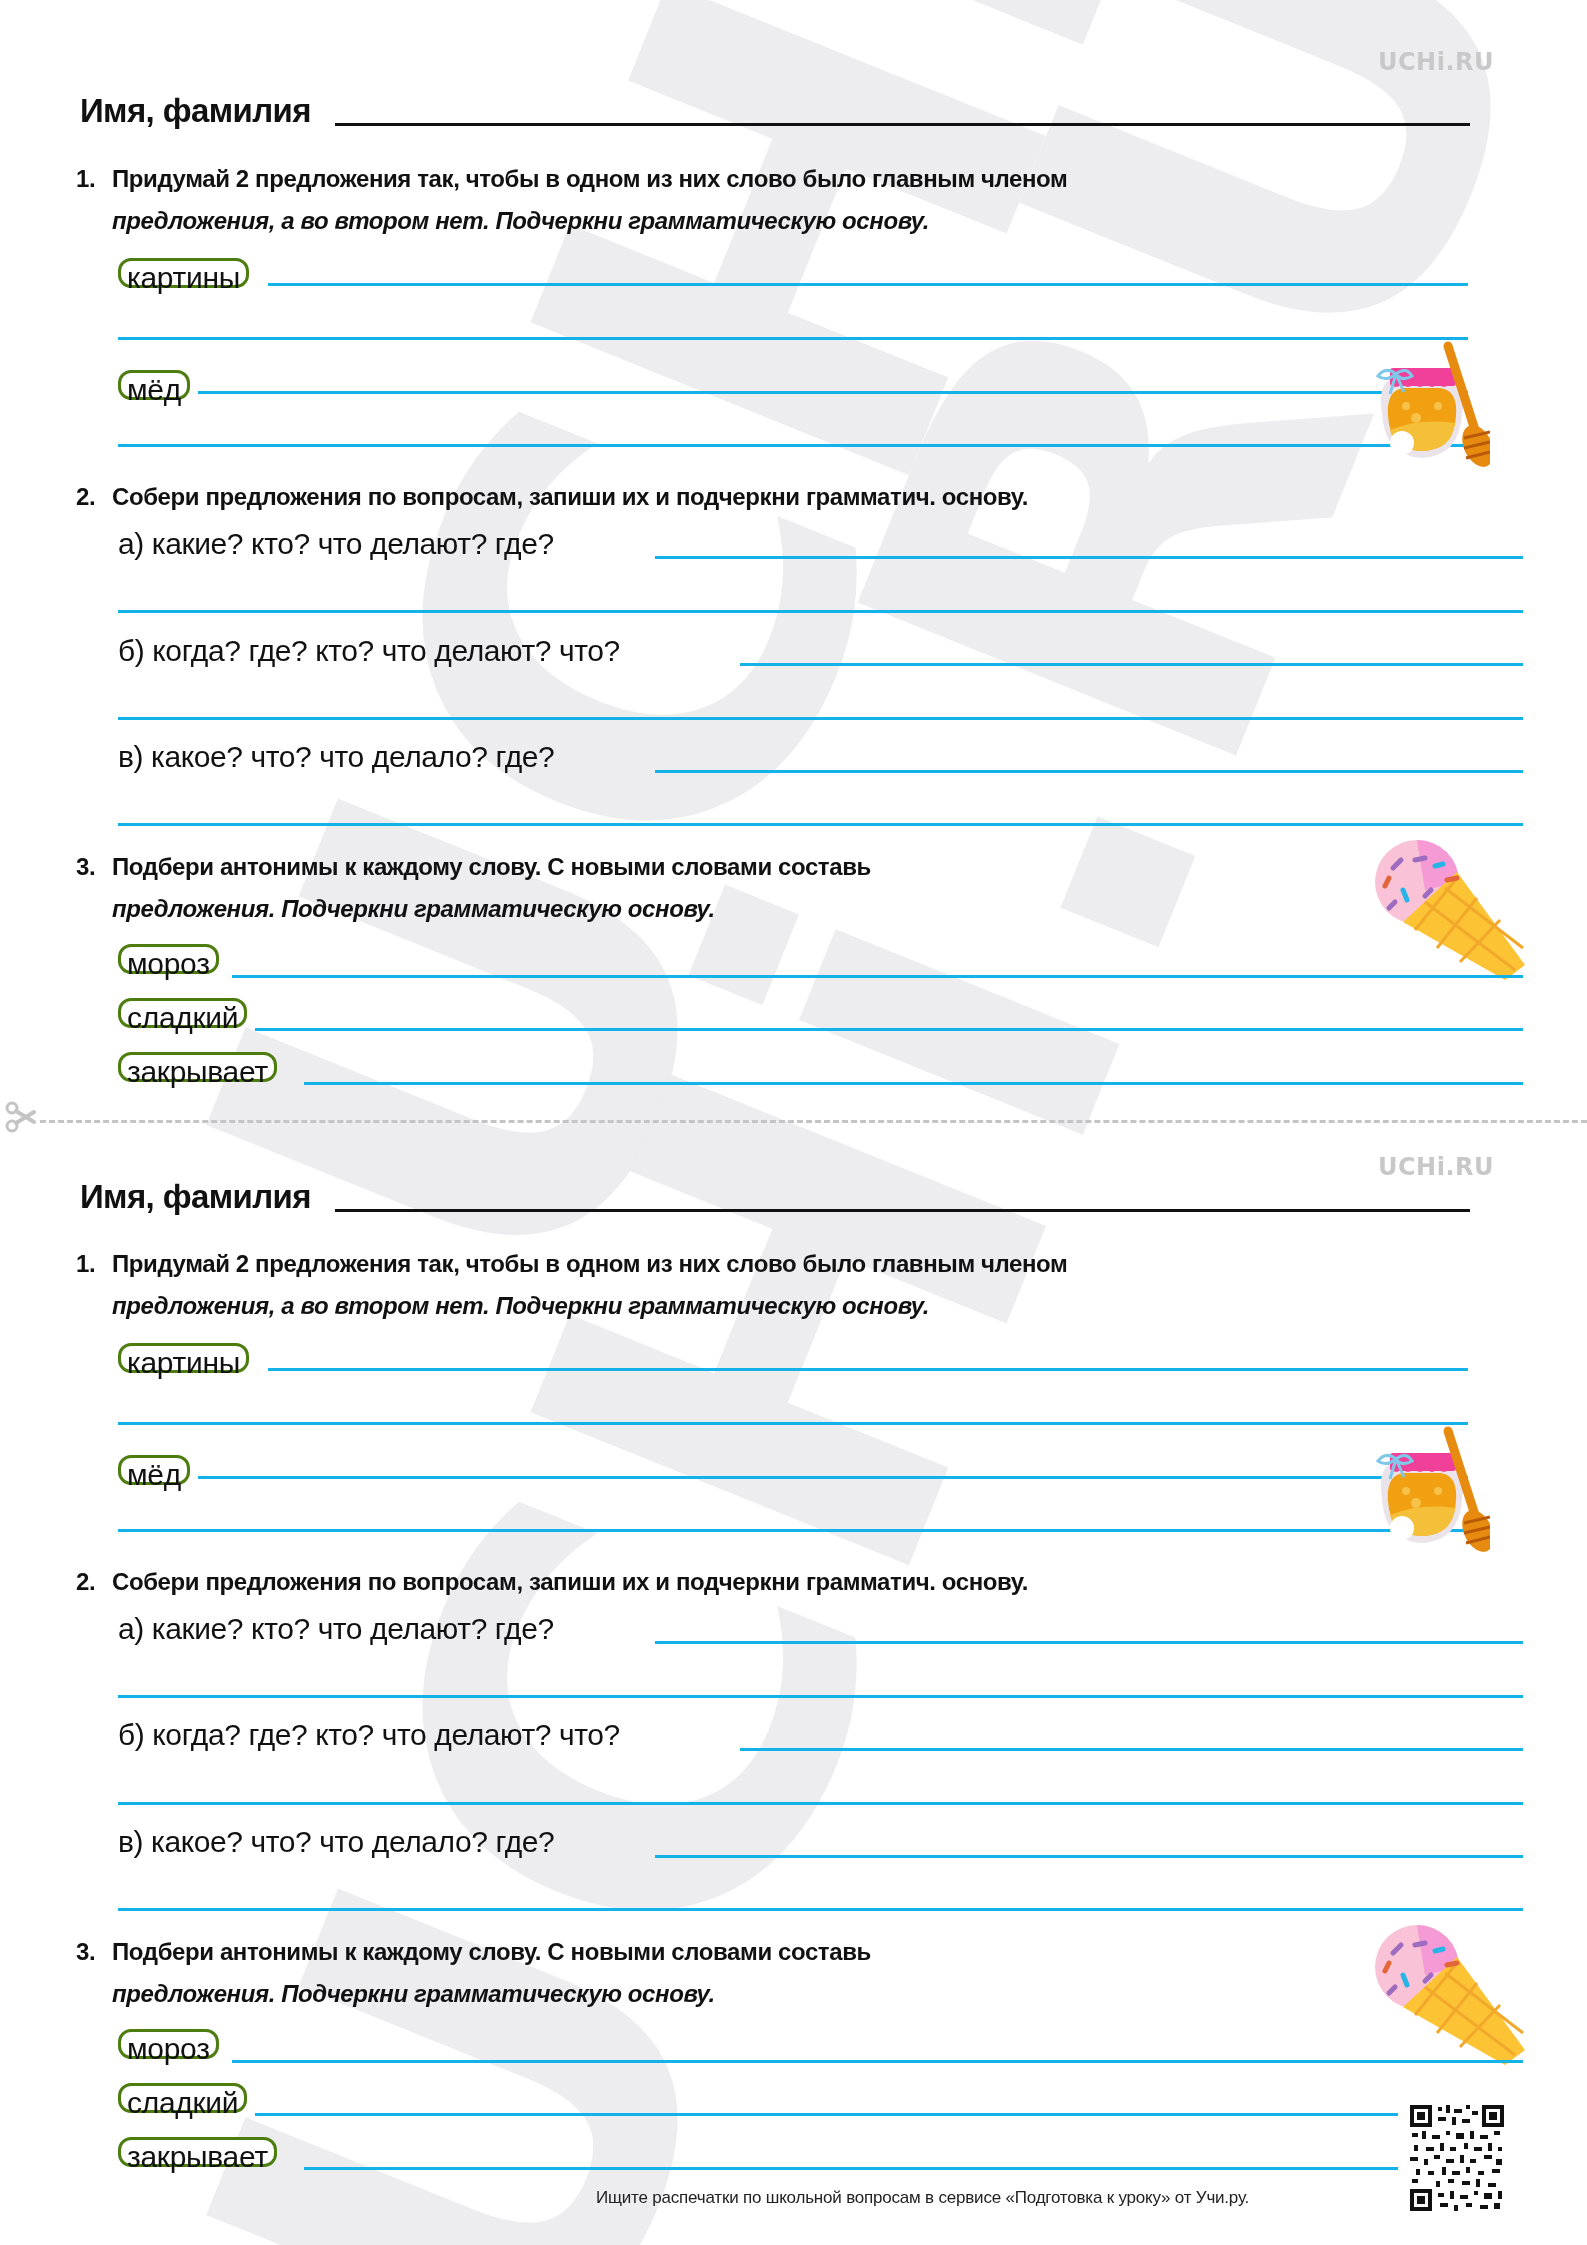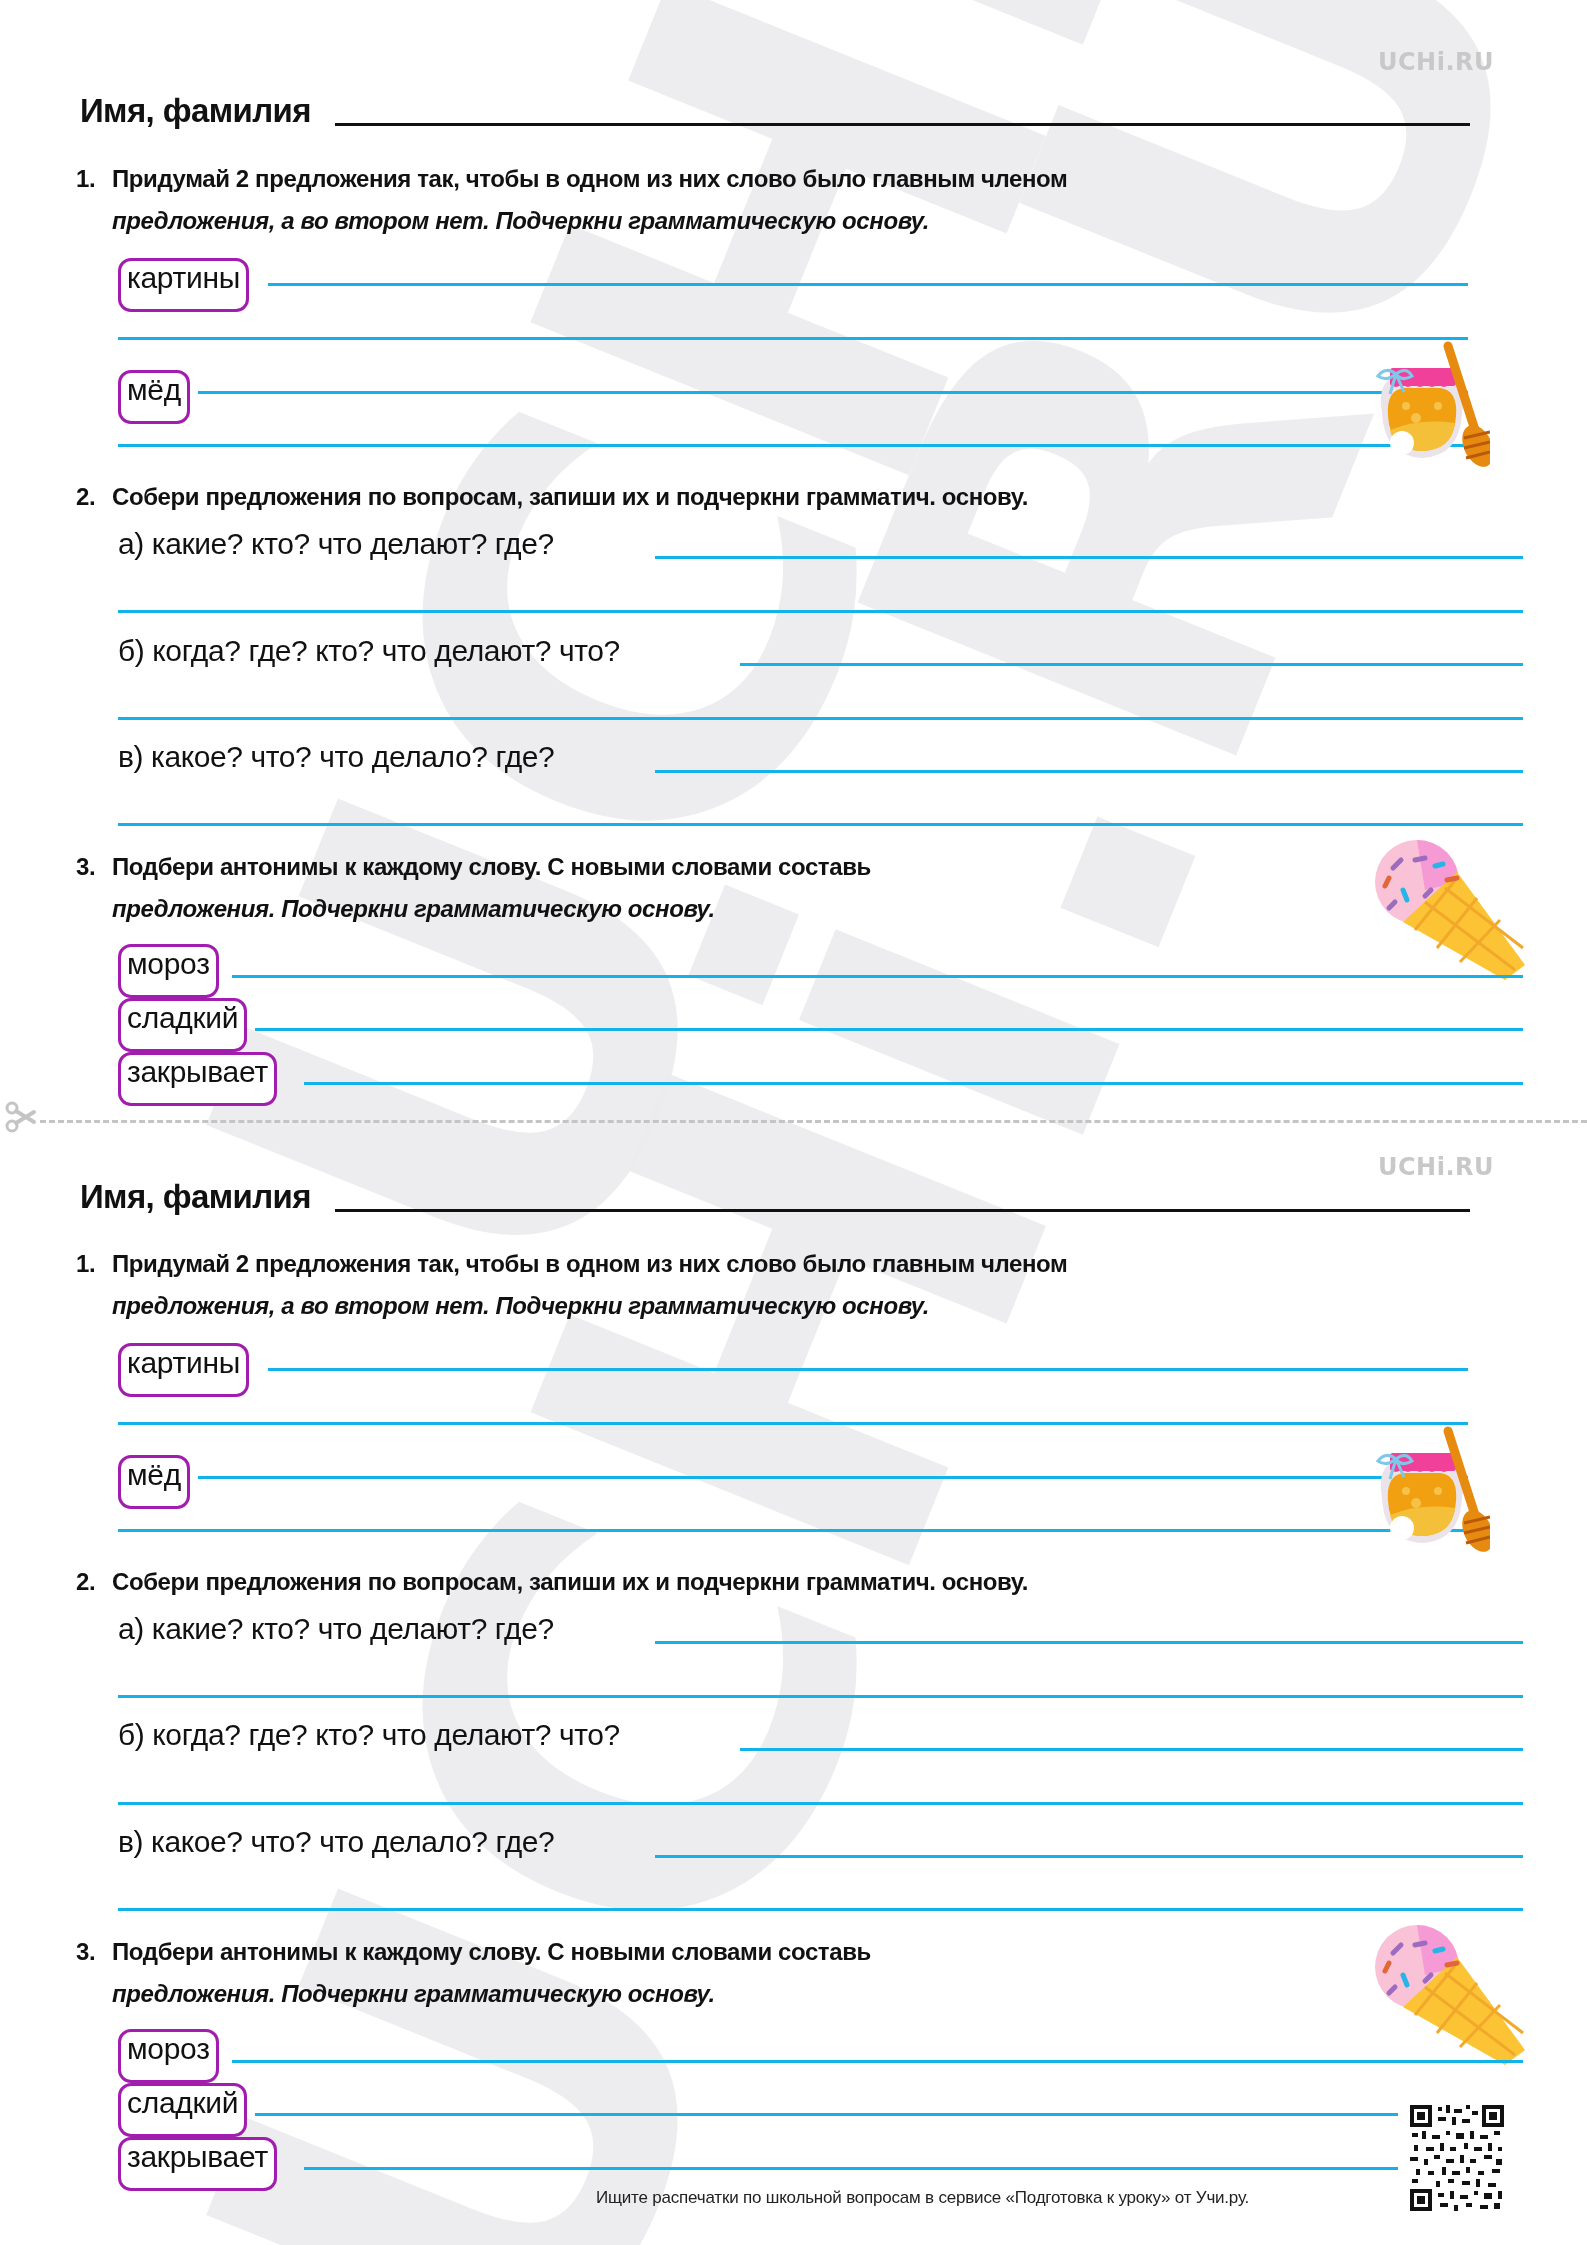--- a/index.html
+++ b/index.html
@@ -16,21 +16,21 @@
   .name-line { height: 3px; background: #111; }
 
   .task-title { font-weight: bold; font-size: 24px; line-height: 42px; letter-spacing: -0.4px; }
   .task-title .num { display: inline-block; width: 36px; }
   .task-title .cont { padding-left: 36px; font-style: italic; }
 
   .sub-q { font-size: 30px; letter-spacing: -0.4px; }
 
   .blue-line { height: 3px; background: #13b3ea; }
 
-  .word-pill { border: 3px solid #a21caf; border-radius: 13px; background: #fff; font-size: 30px; line-height: 34px; padding: 0 6px; height: 54px; white-space: nowrap; letter-spacing: -0.3px; }
+  .word-pill { border: 3px solid #4d7c0f; border-radius: 13px; background: #fff; font-size: 30px; line-height: 34px; padding: 0 6px; height: 30px; white-space: nowrap; letter-spacing: -0.3px; }
 
   .cut-line { height: 0; border-top: 3px dashed #c4c4c4; }
   .footer-text { font-size: 17px; color: #222; letter-spacing: -0.2px; }
 </style>
 </head>
 <body>
 
 <svg class="watermark" viewBox="0 0 1587 2245">
   <g fill="#ececee">
     <text x="130" y="1120" font-family="DejaVu Sans, sans-serif" font-weight="bold" font-size="560" transform="rotate(-68 500 900)" opacity="0.9">UCHi.RU</text>

